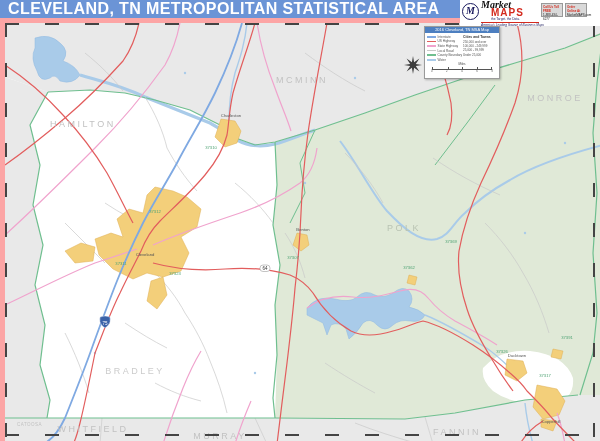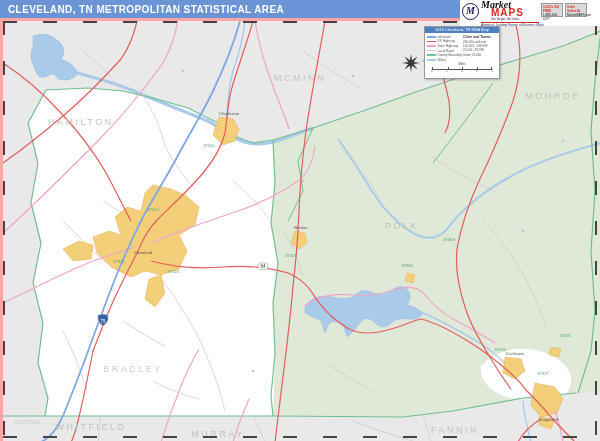--- a/index.html
+++ b/index.html
@@ -2,21 +2,21 @@
 <html style="--c-header_bar: #6b94d6; --c-legend_title_bar: #4d7fc0; --c-brand_red: #d42a1e; --c-outside_county_fill: #e9e9e9; --c-forest_fill: #e0e9d7; --c-water_fill: #a9cbe9; --c-urban_fill: #f3cf7a; --c-boundary_green: #6fbf8f; --c-us_highway_red: #e25d5d; --c-state_highway_pink: #f0a3cd; --c-interstate_blue: #7fa9e2; --c-local_road_gray: #c9c9c9; --c-county_label: #c2c2c2;"><head>
 <meta charset="utf-8">
 <style>
   html,body{margin:0;padding:0;}
   body{width:600px;height:441px;position:relative;overflow:hidden;
        font-family:"Liberation Sans",sans-serif;background:#fff;}
 
   
   .header{position:absolute;left:0;top:0;width:600px;height:18px;
           background:var(--c-header_bar,#6b94d6);display:flex;align-items:center;}
-  .header .title{color:#fff;font-size:10px;font-weight:bold;padding-left:8px;
+  .header .title{color:#fff;font-size:16px;font-weight:bold;padding-left:8px;
                  letter-spacing:.4px;white-space:nowrap;}
 
   
   .logo-block{position:absolute;top:0;right:0;width:140px;height:26px;background:#fff;
               display:flex;align-items:flex-start;padding:1px 2px;box-sizing:border-box;z-index:30;}
   .logo-mark{width:15px;height:15px;border-radius:50%;border:1.5px solid #1a1a5e;
              color:#1a1a5e;font-family:"Liberation Serif",serif;font-style:italic;
              font-weight:bold;font-size:10px;line-height:13px;text-align:center;margin-top:2px;}
   .logo-words{margin-left:2px;width:58px;}
   .brand-top{font-family:Liberation Serif, serif;font-style:italic;font-weight:bold;
@@ -26,21 +26,21 @@
   .tagline{font-size:3.2px;color:#1a1a5e;line-height:4px;padding-left:10px;}
   .subtitle{font-size:3.2px;color:#1a1a5e;font-style:italic;line-height:5px;
             border-top:.5px solid var(--c-brand_red,#d42a1e);margin-top:1px;white-space:nowrap;}
   .contact-box{width:22px;height:14px;background:#d9d9d9;border:.5px solid #999;
                margin:2px 0 0 2px;padding:1px;box-sizing:border-box;}
   .contact-box .l1{font-size:3px;color:var(--c-brand_red,#d42a1e);font-weight:bold;line-height:4px;}
   .contact-box .l2{font-size:3px;color:#222;line-height:4px;}
 
   
   .map-frame{position:absolute;left:0;top:18px;width:600px;height:423px;
-             border:3px solid #fca5a5;box-sizing:border-box;background:#fff;}
+             border:5px solid #fca5a5;box-sizing:border-box;background:#fff;}
   .ticks{position:absolute;z-index:20;}
   .ticks.h{left:0;width:600px;height:2px;
            background:repeating-linear-gradient(90deg,#444 0 14px,transparent 14px 40px);}
   .ticks.v{top:0;height:423px;width:2px;
            background:repeating-linear-gradient(180deg,#444 0 14px,transparent 14px 40px);}
   .ticks.top{top:0;} .ticks.bottom{bottom:0;}
   .ticks.left{left:0;} .ticks.right{right:0;}
 
   svg{position:absolute;left:0;top:0;}
 

